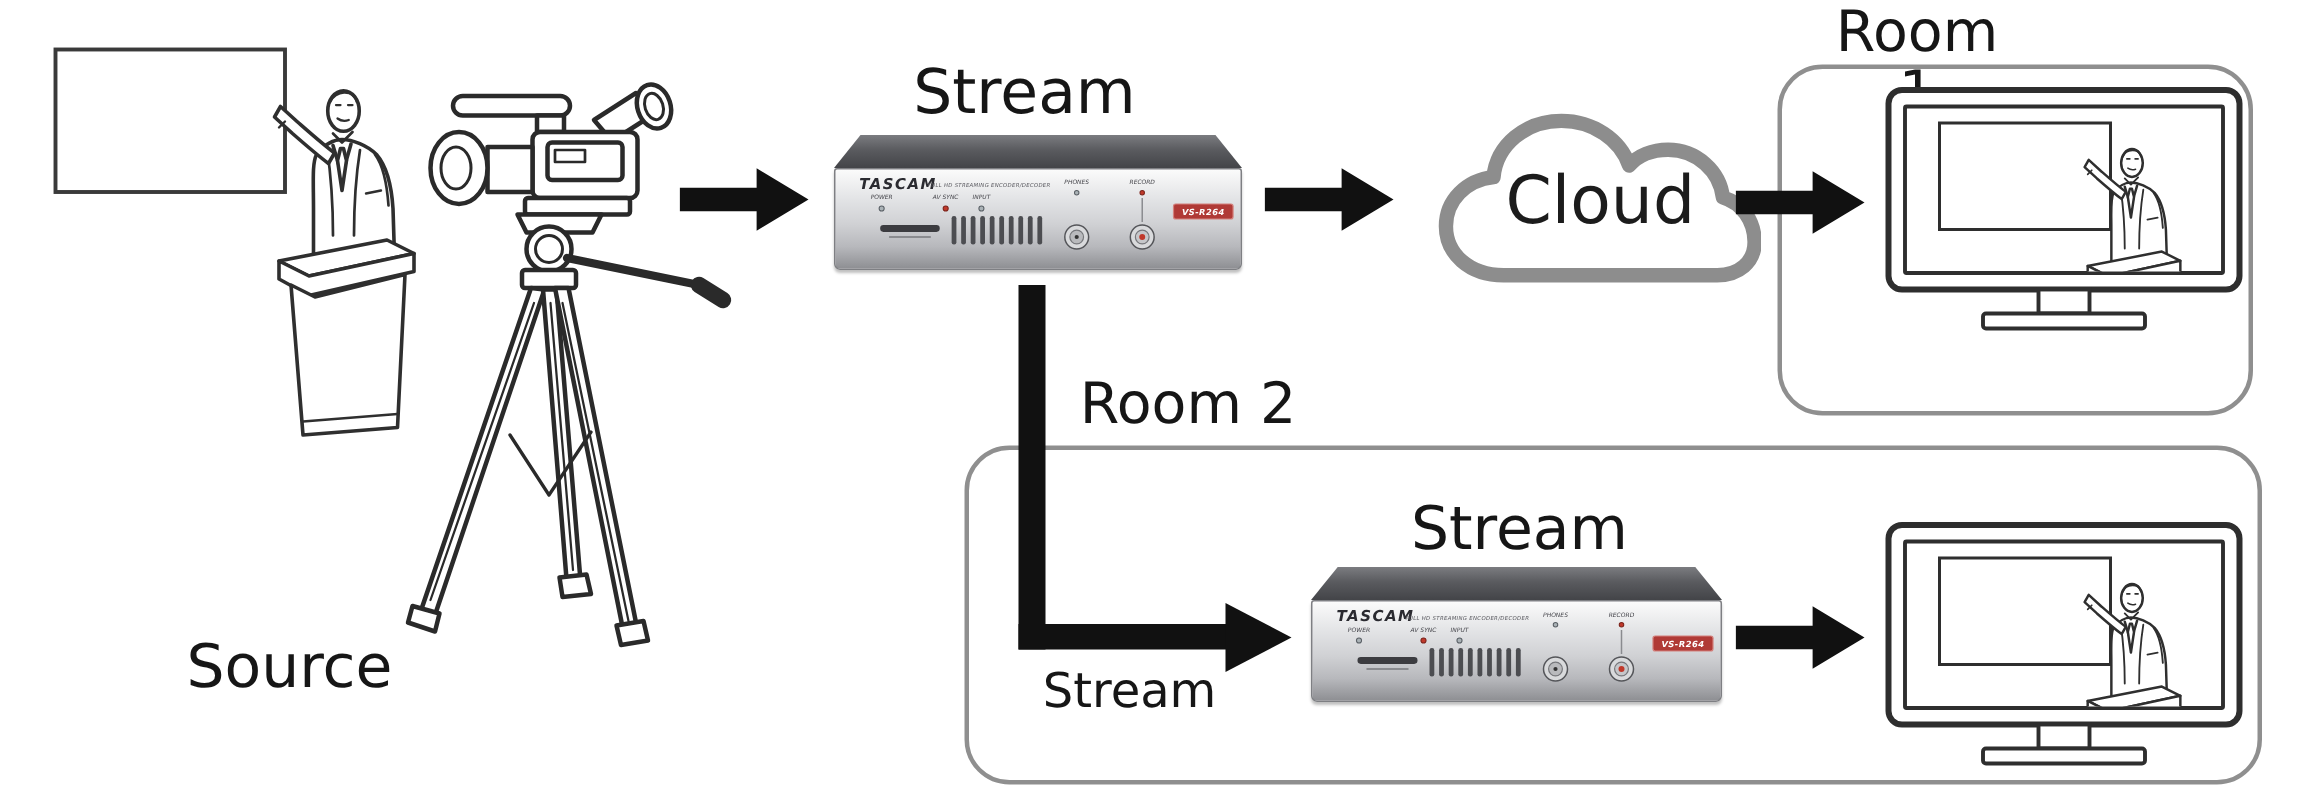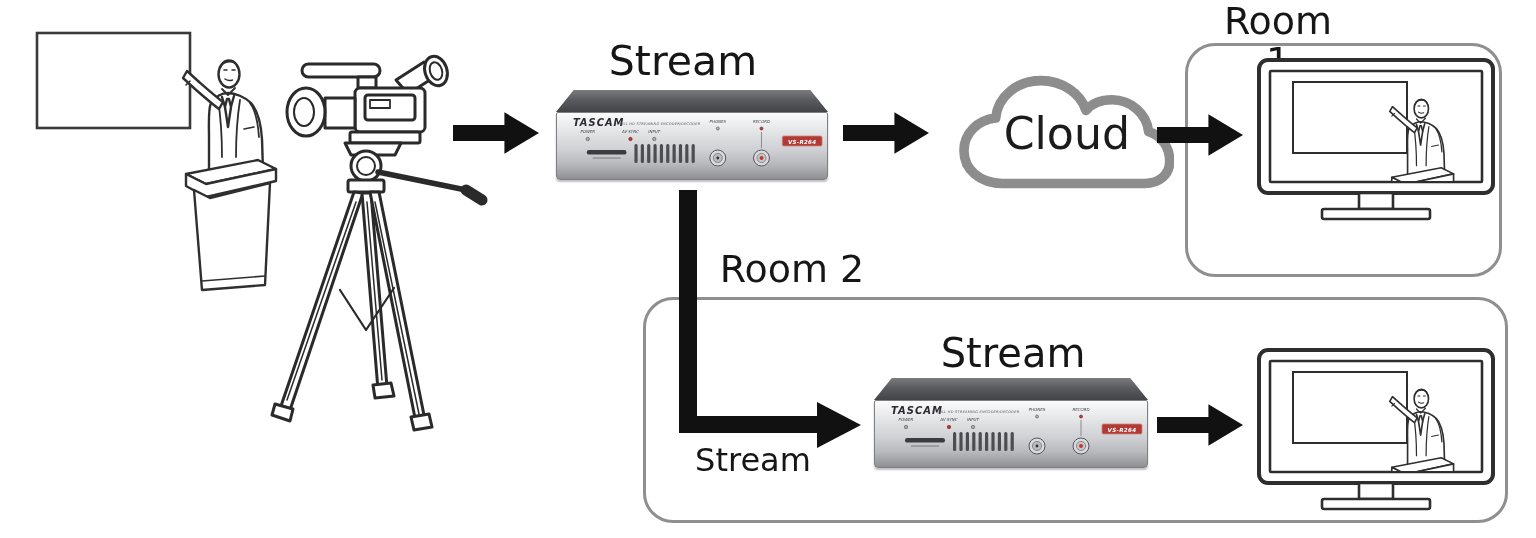--- a/index.html
+++ b/index.html
@@ -136,20 +136,21 @@
     </defs>
   </svg>
 
   <div class="lineart" style="left:20px;top:20px;width:500px;height:430px;">
     <svg viewBox="0 0 500 430">
       <rect x="17" y="13" width="153" height="95" fill="#fff" stroke="#3a3a3a" stroke-width="2.6"></rect>
       <use href="#man" x="146" y="36" width="112" height="238"></use>
       <use href="#camera" x="250" y="30" width="240" height="390"></use>
     </svg>
   </div>
+  <div class="big-label" style="left:108px;top:424px;">Source</div>
 
   <div class="arrow" style="left:453px;top:111px;">
     <svg viewBox="0 0 88 44">
         <use href="#arrow"></use>
       </svg>
   </div>
   <div class="arrow" style="left:843px;top:111px;">
     <svg viewBox="0 0 88 44">
         <use href="#arrow"></use>
       </svg>

